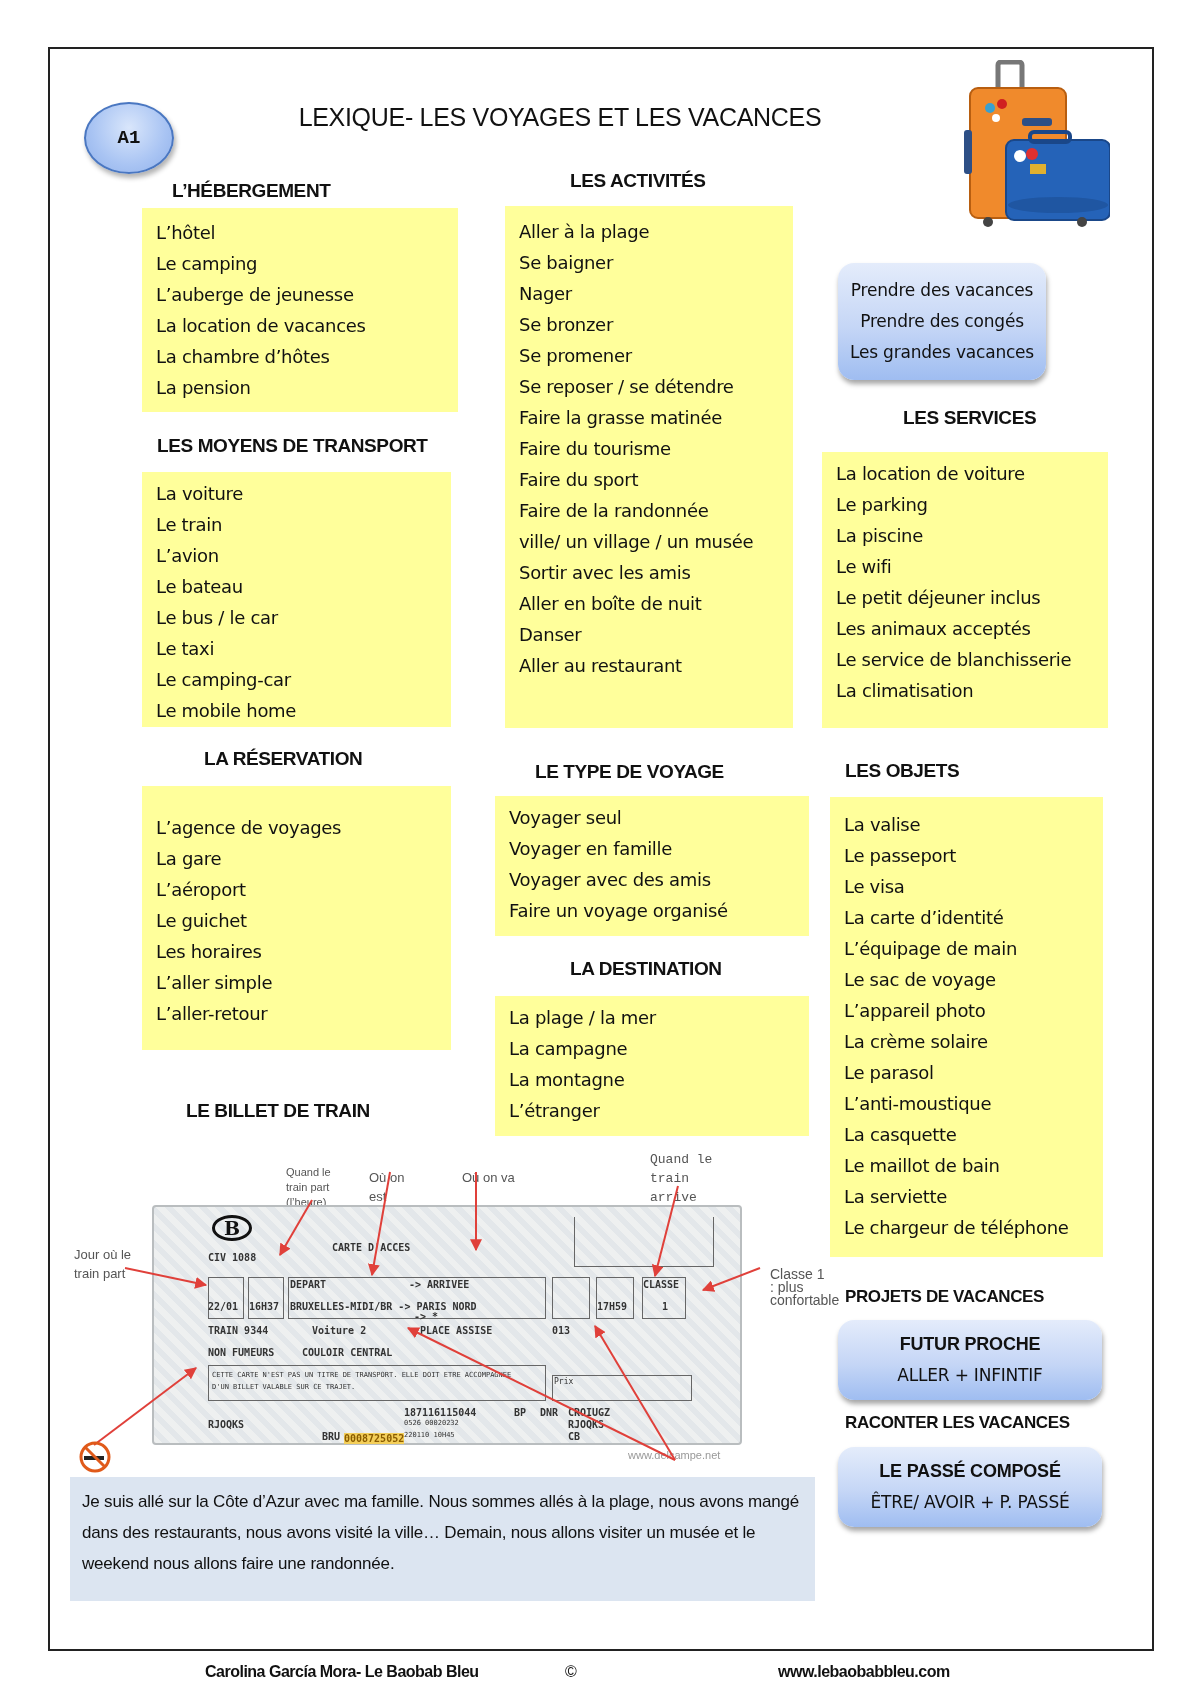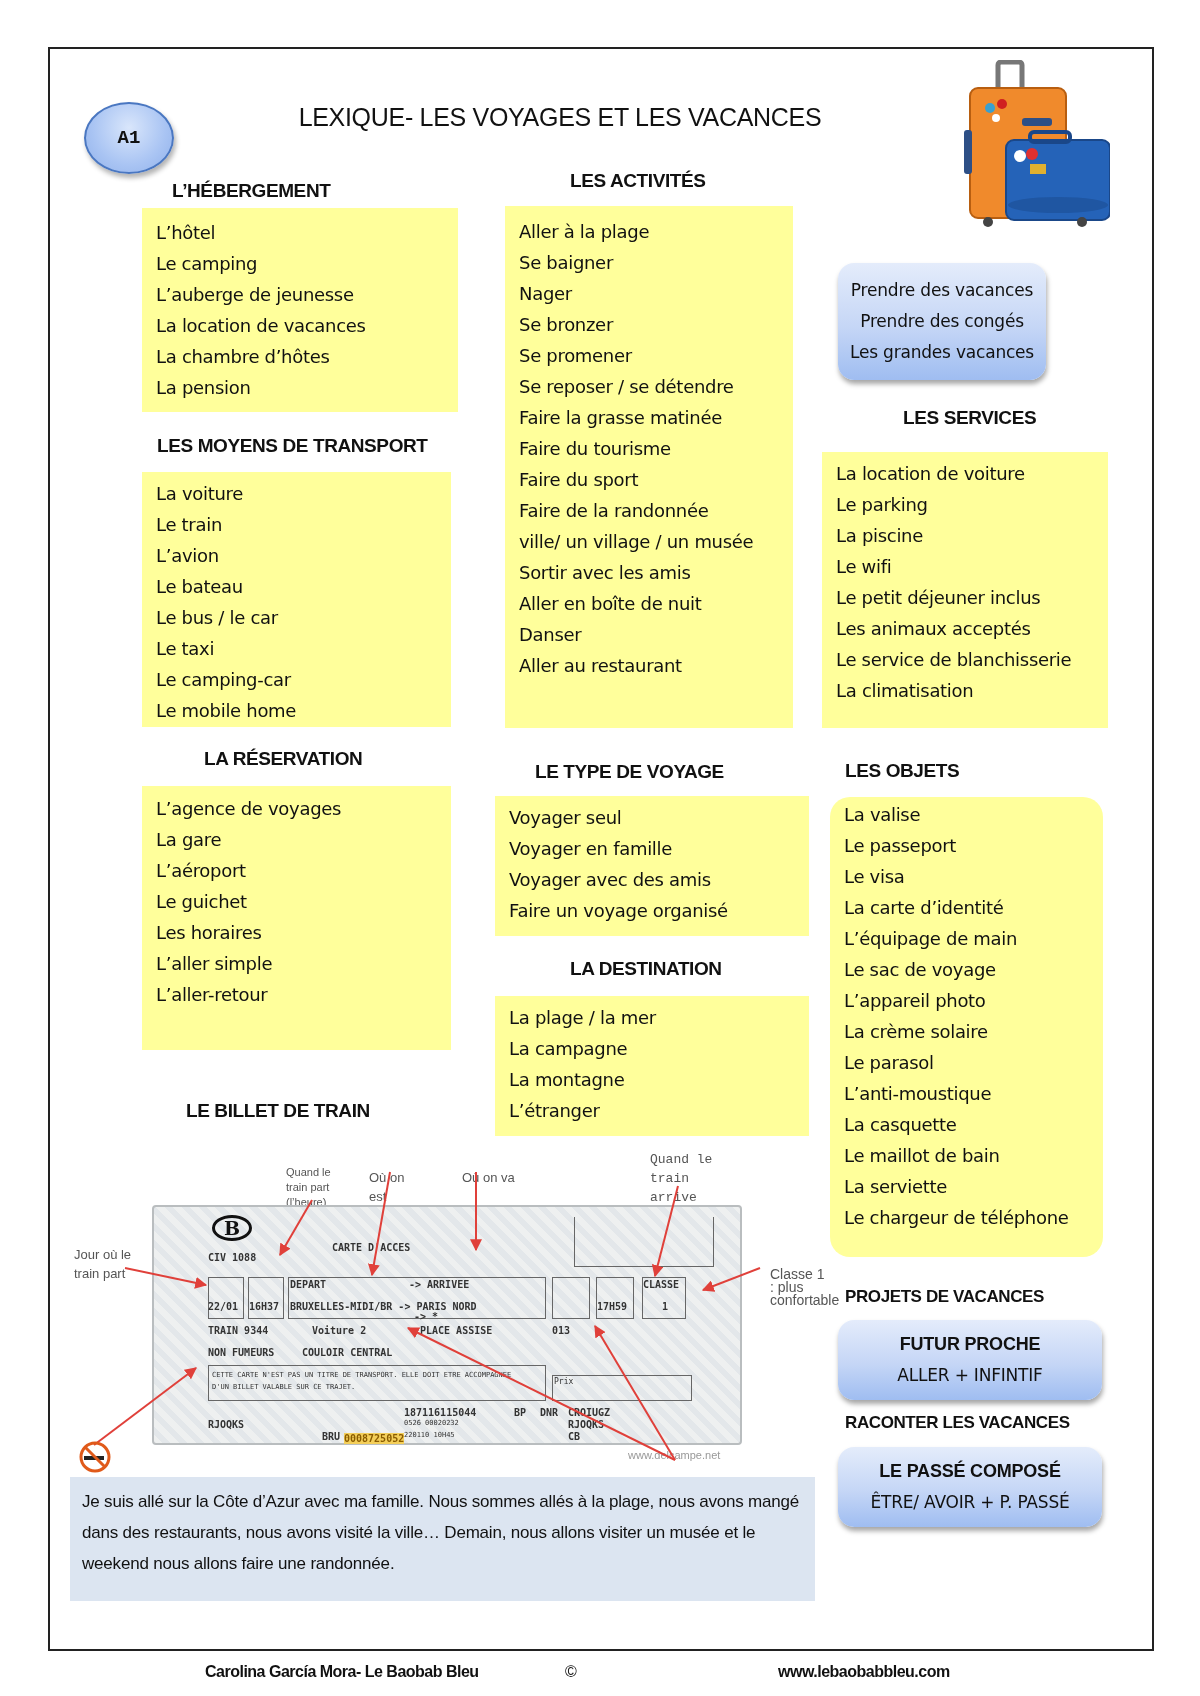--- a/index.html
+++ b/index.html
@@ -110,21 +110,21 @@
   <div class="item">Le train</div>
   <div class="item">L’avion</div>
   <div class="item">Le bateau</div>
   <div class="item">Le bus / le car</div>
   <div class="item">Le taxi</div>
   <div class="item">Le camping-car</div>
   <div class="item">Le mobile home</div>
 </div>
 
 <div class="section-title" style="left:204px; top:748px;">LA RÉSERVATION</div>
-<div class="yellow-box" style="left:142px; top:786px; width:309px; height:264px; padding-top:7px;">
+<div class="yellow-box" style="left:142px; top:786px; width:309px; height:264px; padding-top:26px;">
   <div class="item">L’agence de voyages</div>
   <div class="item">La gare</div>
   <div class="item">L’aéroport</div>
   <div class="item">Le guichet</div>
   <div class="item">Les horaires</div>
   <div class="item">L’aller simple</div>
   <div class="item">L’aller-retour</div>
 </div>
 
 <div class="section-title" style="left:570px; top:170px;">LES ACTIVITÉS</div>
@@ -174,21 +174,21 @@
   <div class="item">Le parking</div>
   <div class="item">La piscine</div>
   <div class="item">Le wifi</div>
   <div class="item">Le petit déjeuner inclus</div>
   <div class="item">Les animaux acceptés</div>
   <div class="item">Le service de blanchisserie</div>
   <div class="item">La climatisation</div>
 </div>
 
 <div class="section-title" style="left:845px; top:760px;">LES OBJETS</div>
-<div class="yellow-box" style="left:830px; top:797px; width:273px; height:460px; padding-top:2px;border-radius:20px;">
+<div class="yellow-box" style="left:830px; top:797px; width:273px; height:460px; padding-top:12px;">
   <div class="item">La valise</div>
   <div class="item">Le passeport</div>
   <div class="item">Le visa</div>
   <div class="item">La carte d’identité</div>
   <div class="item">L’équipage de main</div>
   <div class="item">Le sac de voyage</div>
   <div class="item">L’appareil photo</div>
   <div class="item">La crème solaire</div>
   <div class="item">Le parasol</div>
   <div class="item">L’anti-moustique</div>

